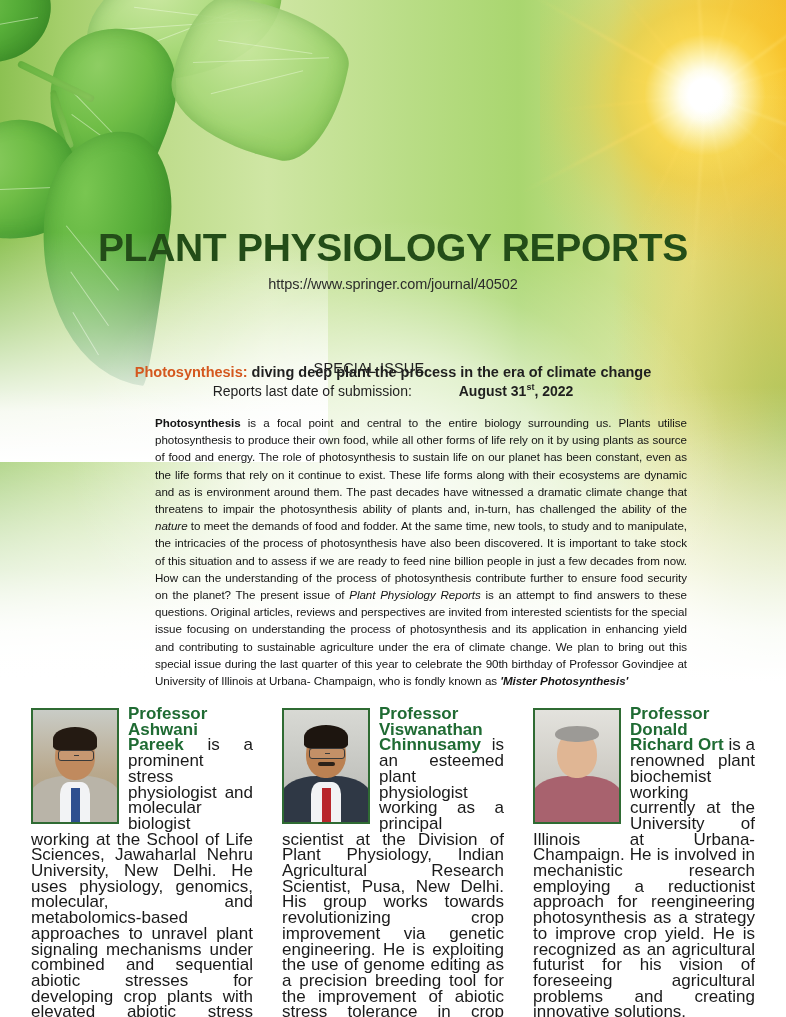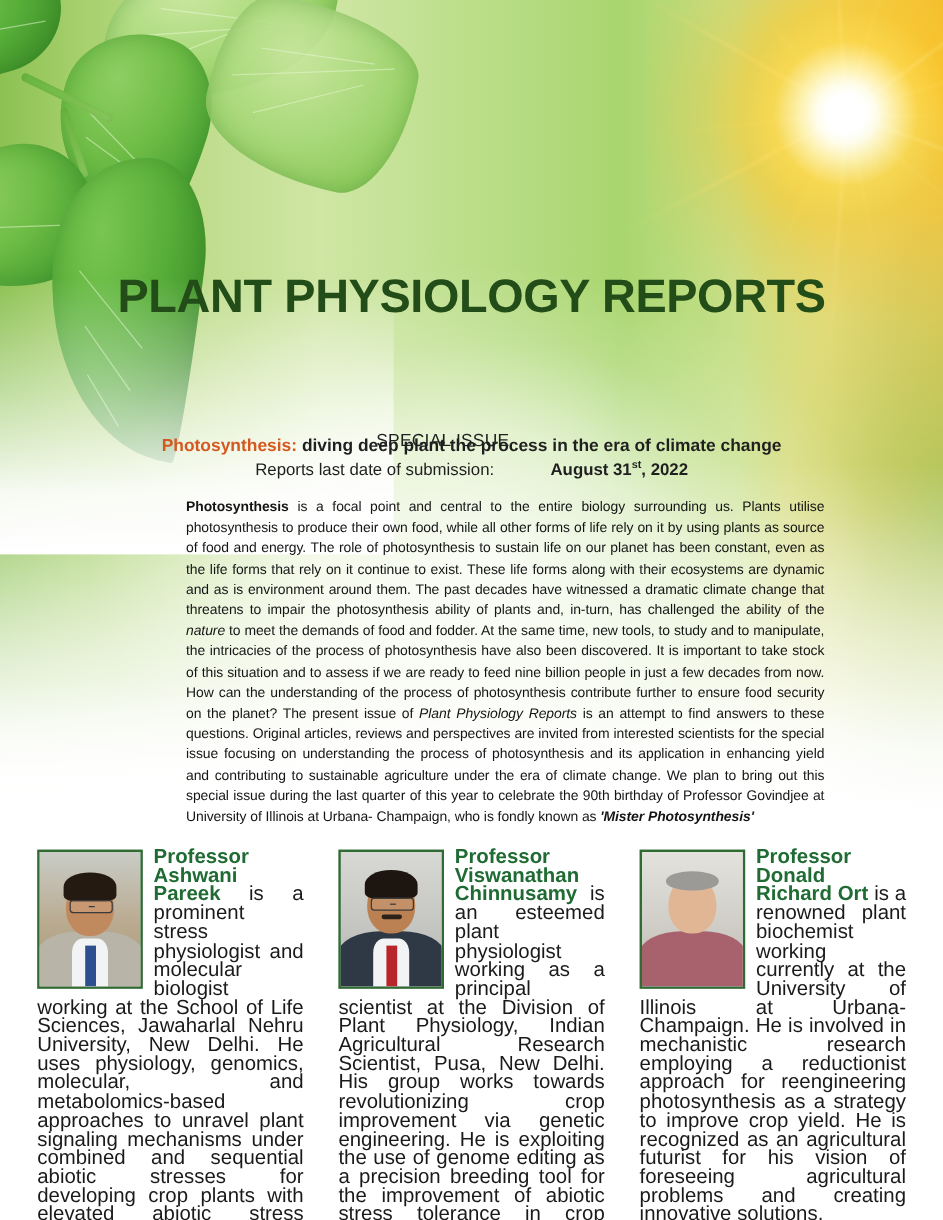--- a/index.html
+++ b/index.html
@@ -466,20 +466,21 @@
   </div>
 
   <div class="bg-layer bg-right-green"></div>
   <div class="bg-layer bg-fadeout"></div>
   <div class="bg-layer bg-haze"></div>
 
   <div class="content">
 
     <div class="journal-title">PLANT PHYSIOLOGY REPORTS</div>
 
+    <div class="journal-url">https://www.springer.com/journal/40502</div>
 
     <div class="si-label">SPECIAL ISSUE</div>
 
     <div class="si-theme">
       <span class="hl">Photosynthesis:</span><span> diving deep plant the process in the era of climate change</span>
     </div>
 
     <div class="si-deadline">
       <span>Reports last date of submission: </span><b><span>August 31</span><sup>st</sup><span>, 2022</span></b>
     </div>

